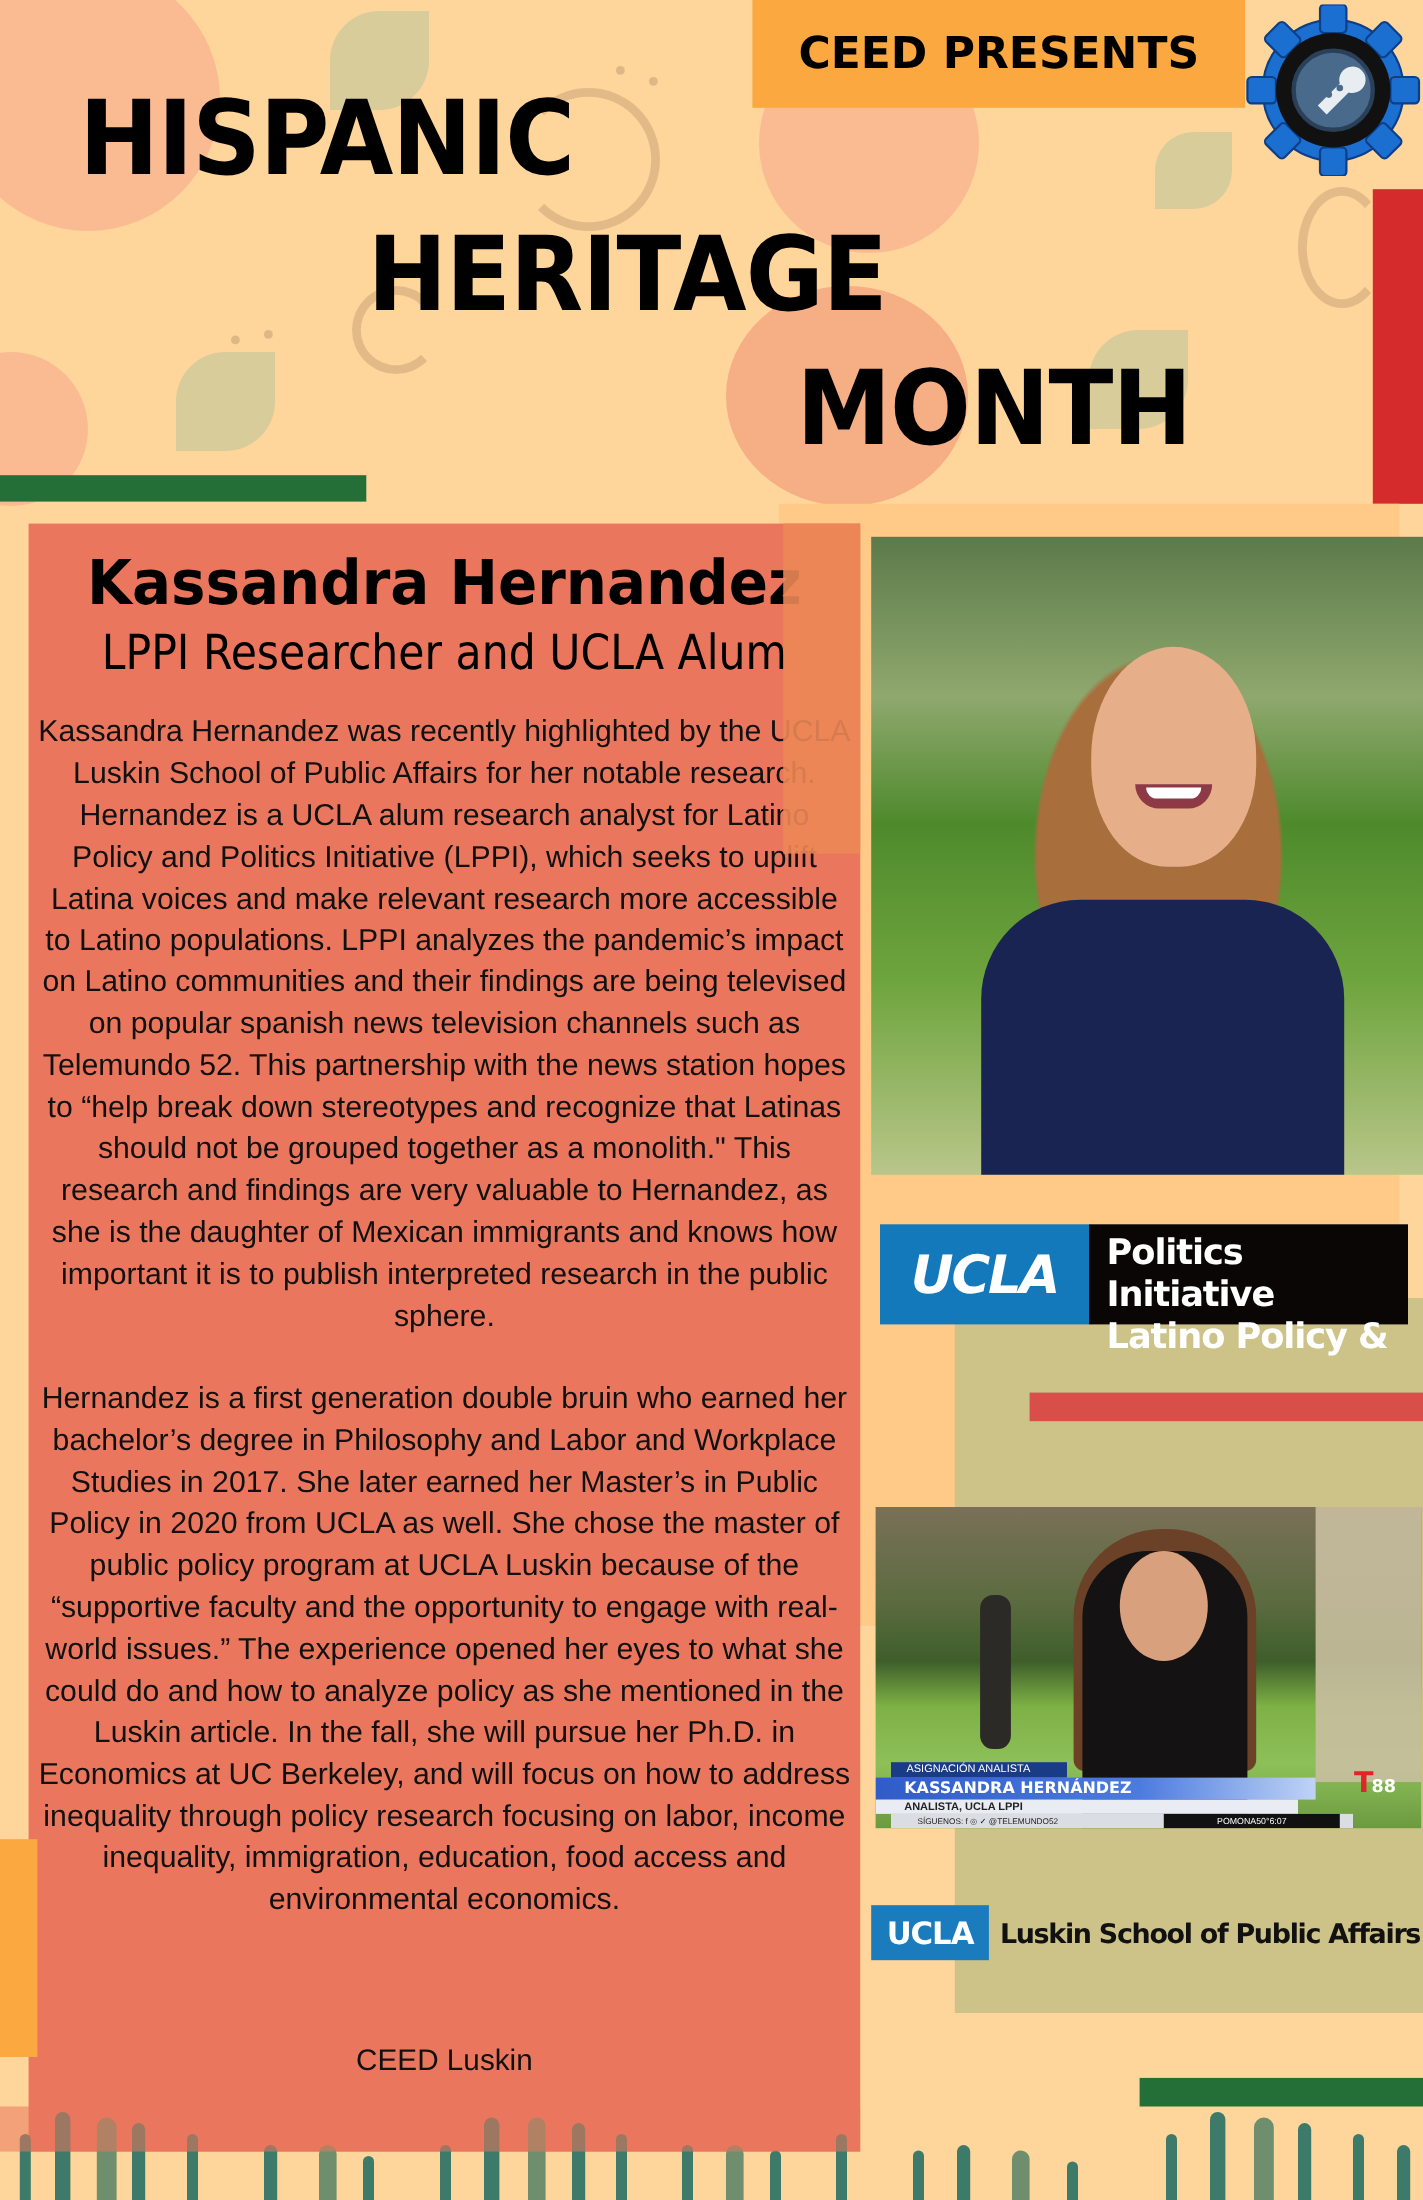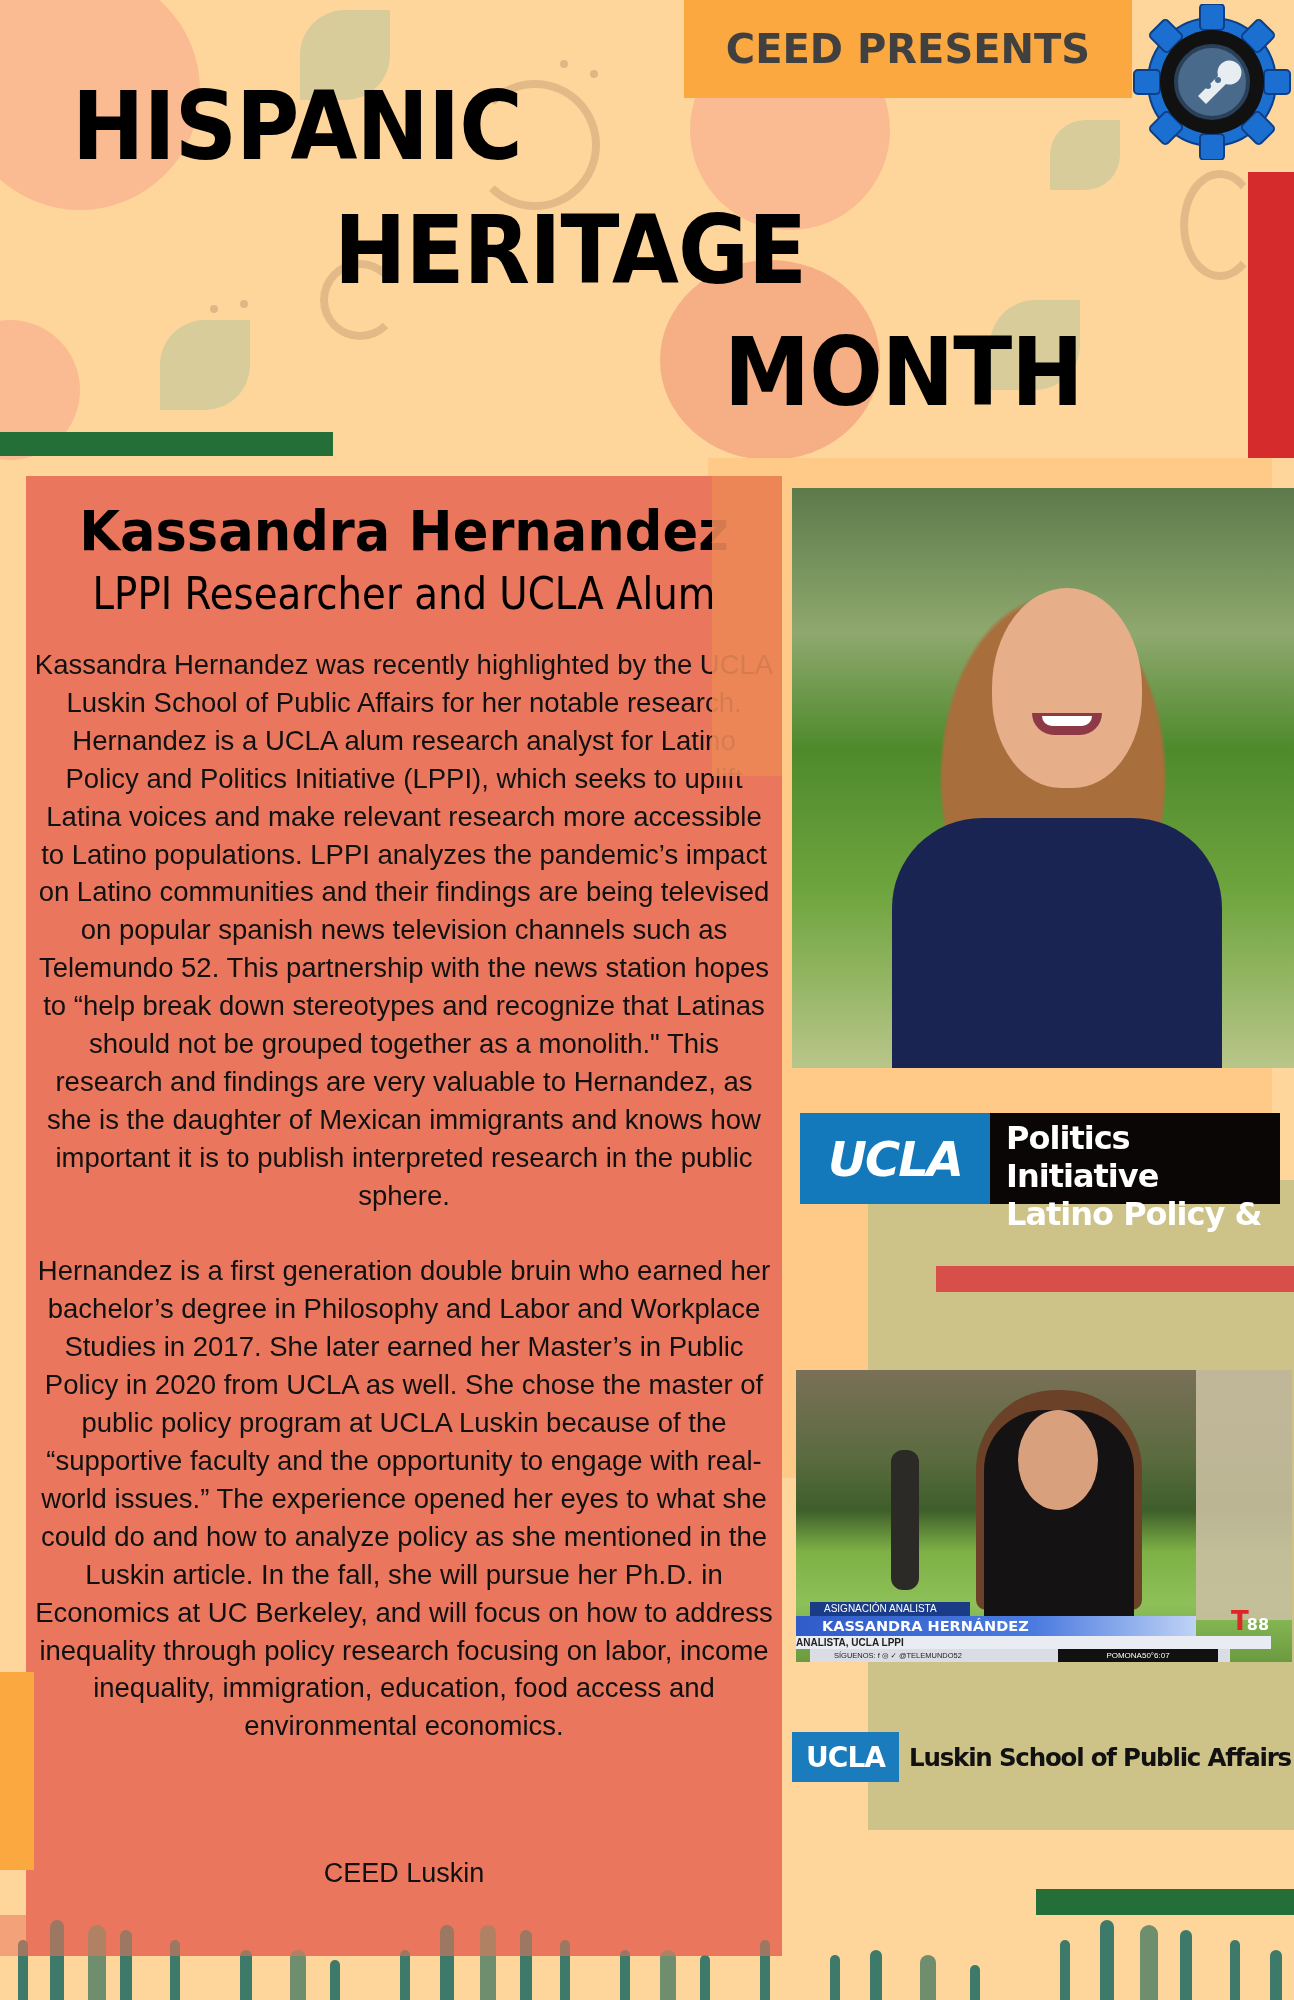--- a/index.html
+++ b/index.html
@@ -9,21 +9,21 @@
   .abs { position:absolute; }
 
   
   .flower { position:absolute; border-radius:50%; opacity:.55; }
   .leaf { position:absolute; background:#C8C89A; opacity:.7; border-radius:50% 0 50% 0; }
   .swirl { position:absolute; border:8px solid #CFA97C; border-radius:50%; opacity:.6; }
   .dot { position:absolute; width:8px; height:8px; border-radius:50%; background:#CFA97C; opacity:.7; }
 
   
   .presents-box { left:684px; top:0; width:448px; height:98px; background:#FBA841; display:flex; align-items:center; justify-content:center; }
-  .presents-text { color:#404040; font-family:"DejaVu Sans", sans-serif; font-weight:bold; font-size:40px; letter-spacing:0px; }
+  .presents-text { color:#000000; font-family:"DejaVu Sans", sans-serif; font-weight:bold; font-size:40px; letter-spacing:0px; }
   .title-line { position:absolute; font-family:"DejaVu Sans", sans-serif; font-weight:900; font-size:94px; color:#000; letter-spacing:-1px; transform:scaleX(.92); transform-origin:left; line-height:1; }
 
   .logo { left:1132px; top:4px; width:160px; height:156px; }
 
   .red-bar-right { left:1248px; top:172px; width:46px; height:286px; background:#D62B2C; }
   .green-bar-top { left:0; top:432px; width:333px; height:24px; background:#236F37; }
 
   
   .left-panel { left:26px; top:476px; width:756px; height:1480px; background:#EA775D; }
   .left-panel-tint { left:712px; top:476px; width:70px; height:300px; background:#EC8756; opacity:.9; }
@@ -57,21 +57,21 @@
   .tv-still { left:796px; top:1370px; width:496px; height:292px; overflow:hidden;
               background:linear-gradient(180deg, #7A7058 0%, #5B6B3F 30%, #3E5E2A 48%, #7DB045 62%, #8EC059 80%, #6B9A40 100%); }
   .tv-person { position:absolute; left:188px; top:40px; width:150px; height:252px; background:#141212; border-radius:60px 60px 0 0; }
   .tv-hair { position:absolute; left:180px; top:20px; width:166px; height:220px; background:#6B4127; border-radius:80px 80px 10px 10px; }
   .tv-face { position:absolute; left:222px; top:40px; width:80px; height:100px; background:#D9A07E; border-radius:50%; }
   .tv-statue { position:absolute; left:95px; top:80px; width:28px; height:140px; background:#2C2A26; border-radius:12px; }
   .tv-sculpture { position:absolute; left:400px; top:0; width:96px; height:250px; background:#C9BFA0; opacity:.9; }
   .lower-third { position:absolute; left:0; top:232px; width:100%; height:60px; }
   .lt-tag { position:absolute; left:14px; top:0; width:160px; height:14px; background:#1A3C86; color:#fff; font-size:10px; line-height:14px; padding-left:14px; }
   .lt-name { position:absolute; left:0; top:14px; width:400px; height:20px; background:linear-gradient(90deg,#2F5CC9,#4C7BE0 60%,#BFD3F5); color:#fff; font-family:"DejaVu Sans", sans-serif; font-weight:bold; font-size:14.5px; line-height:20px; padding-left:26px; }
-  .lt-title { position:absolute; left:0; top:34px; width:475px; height:13px; background:#E9ECF2; color:#222; font-size:10px; line-height:13px; font-weight:bold; }
+  .lt-title { position:absolute; left:0; top:34px; width:384px; height:13px; background:#E9ECF2; color:#222; font-size:10px; line-height:13px; padding-left:26px; font-weight:bold; }
   .lt-ticker { position:absolute; left:14px; top:47px; width:420px; height:13px; background:#DADDE4; color:#222; font-size:7.5px; line-height:13px; padding-left:24px; }
   .lt-ticker-right { position:absolute; left:262px; top:47px; width:160px; height:13px; background:#111; color:#fff; font-size:8px; line-height:13px; display:flex; justify-content:center; padding:0 10px; }
   .t52 { position:absolute; left:435px; top:236px; color:#fff; font-family:"DejaVu Sans", sans-serif; font-weight:bold; font-size:16px; }
   .t52 .t { color:#E02526; font-size:26px; margin-right:-2px; }
 
   .luskin-logo { left:792px; top:1732px; width:500px; height:50px; display:flex; align-items:center; }
   .luskin-ucla { width:107px; height:50px; background:#1A7CBD; color:#fff; font-family:"DejaVu Sans", sans-serif; font-weight:bold; font-size:28px; display:flex; align-items:center; justify-content:center; letter-spacing:-1px; }
   .luskin-text { margin-left:10px; font-family:"DejaVu Sans", sans-serif; font-weight:bold; font-size:24.5px; color:#111; letter-spacing:-1.2px; }
 
   .green-bar-bottom { left:1036px; top:1889px; width:258px; height:26px; background:#236F37; }

